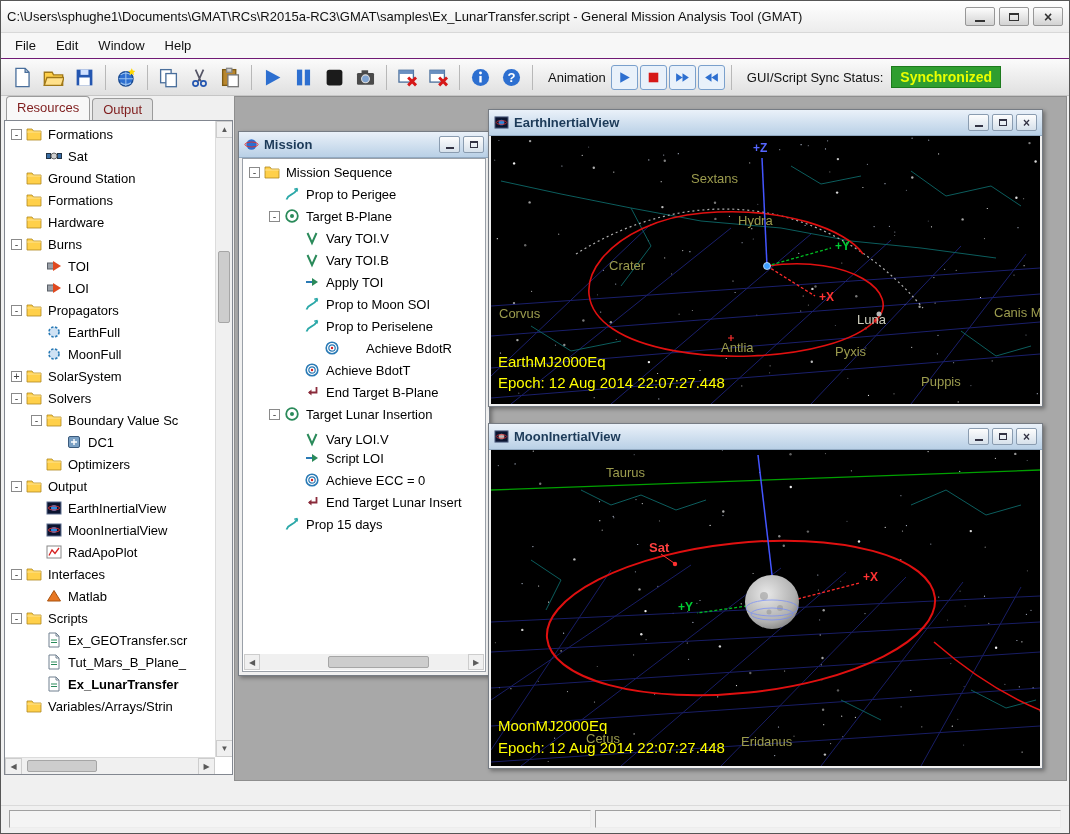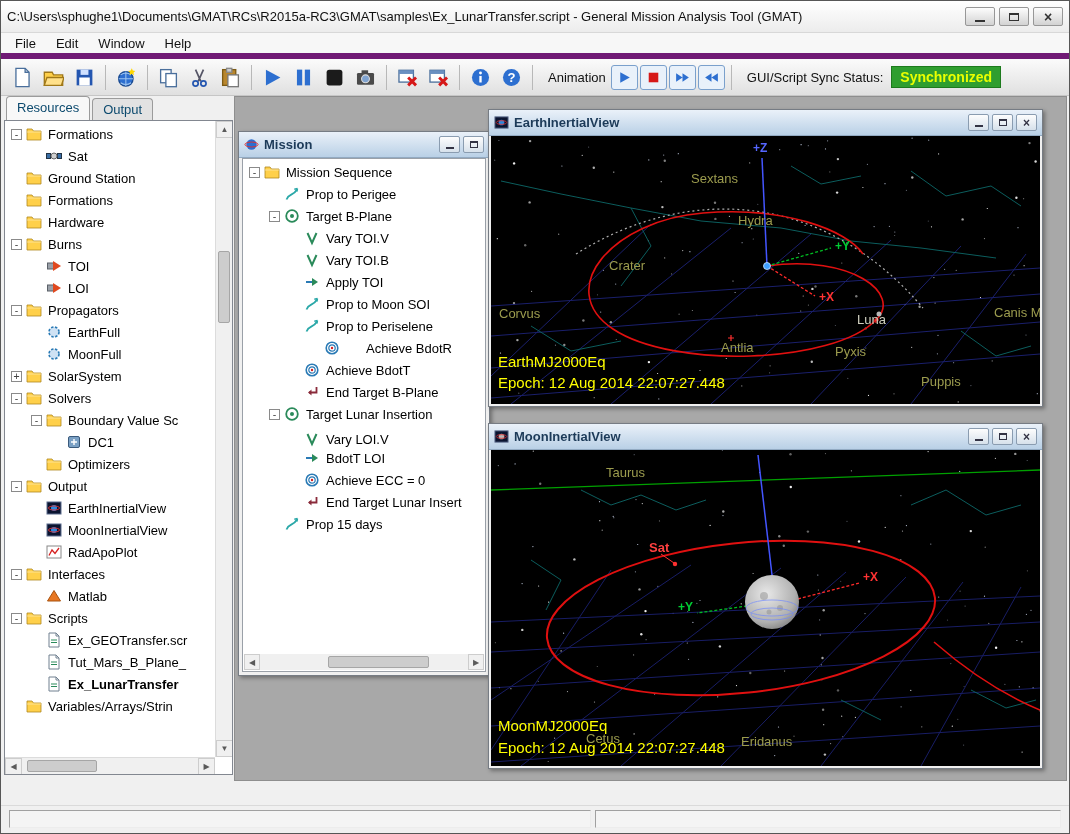--- a/index.html
+++ b/index.html
@@ -15,21 +15,21 @@
   .win-btns { display:flex; gap:4px; }
   .win-btn { width:30px; height:19px; border:1px solid #979797; border-radius:2px;
              background:linear-gradient(#fdfdfd,#d2d2d2); display:flex; align-items:center;
              justify-content:center; color:#222; }
   .glyph-min { width:10px; height:2px; background:#333; margin-top:8px; }
   .glyph-max { width:10px; height:8px; border:1px solid #333; border-top:2px solid #333; }
   .glyph-x { font-size:14px; font-weight:bold; line-height:1; color:#333; }
 
   
   .menubar { position:absolute; top:32px; left:0; right:0; height:26px; background:#f7f7f7;
-             border-bottom:6px solid #701a75; display:flex; align-items:center; padding-left:4px;
+             border-bottom:1px solid #701a75; display:flex; align-items:center; padding-left:4px;
              font-size:13px; color:#111; }
   .menu-item { padding:4px 10px; }
 
   
   .toolbar { position:absolute; top:58px; left:0; right:0; height:37px;
              background:linear-gradient(#fbfbfb,#e0e0e0); border-bottom:1px solid #c6c6c6;
              display:flex; align-items:center; padding:0 6px; }
   .tb-btn { width:29px; height:29px; display:flex; align-items:center; justify-content:center;
             border-radius:3px; margin:0 1px; }
   .tb-btn svg { width:21px; height:21px; }
@@ -37,21 +37,21 @@
   .tb-btn.framed svg { width:17px; height:17px; }
   .tb-sep { width:1px; height:25px; background:#b8b8b8; margin:0 5px; }
   .tb-label { font-size:13px; color:#111; margin:0 4px 0 10px; white-space:nowrap; }
   .sync-badge { font-size:14px; font-weight:bold; padding:2px 8px; margin-left:4px;
                 border:1px solid #1d7a1d; white-space:nowrap; }
 
   
   .left-panel { position:absolute; top:95px; left:3px; width:229px; height:679px; }
   .res-tabs { height:24px; display:flex; align-items:flex-end; padding-left:2px; }
   .res-tab { font-size:13px; padding:3px 10px; border:1px solid #9b9b9b; border-bottom:none;
-             border-radius:4px 4px 0 0; background:#e2e2e2; margin-right:2px; color:#0c4a6e; }
+             border-radius:4px 4px 0 0; background:#e2e2e2; margin-right:2px; color:#7f1d1d; }
   .res-tab.active { background:#f8f8f8; padding-bottom:5px; position:relative; z-index:2; }
   .tree-panel { position:absolute; top:24px; left:0; right:0; bottom:0;
                 border:1px solid #828790; background:#fff; overflow:hidden; }
   .tree-rows { position:absolute; top:2px; left:2px; right:19px; bottom:19px; overflow:hidden; }
   .tree-row { display:flex; align-items:center; height:22px; white-space:nowrap;
               overflow:hidden; font-size:13px; color:#000; }
   .tree-row.bold .tlabel { font-weight:bold; }
   .expander { flex:none; width:11px; height:11px; border:1px solid #8a8a8a; background:#fff;
               color:#444; font-size:10px; line-height:9px; text-align:center; margin-right:4px;
               font-family:"DejaVu Sans Mono",monospace; }
@@ -705,21 +705,21 @@
               <span class="tlabel">Vary LOI.V</span>
             </div>
             <div class="tree-row" style="padding-left: 44px;">
               <span class="expander hidden"></span>
               <span class="ticon">
                 <svg viewBox="0 0 16 16">
                   <path d="M2 8h7" stroke="#2a7ab5" stroke-width="2"></path>
                   <path d="M8 4l6 4-6 4z" fill="#2a8a5a"></path>
                 </svg>
               </span>
-              <span class="tlabel">BdotT LOI</span>
+              <span class="tlabel">Script LOI</span>
             </div>
             <div class="tree-row" style="padding-left: 44px;">
               <span class="expander hidden"></span>
               <span class="ticon">
                 <svg viewBox="0 0 16 16">
                   <circle cx="8" cy="8" r="5.8" fill="none" stroke="#2a7ab5" stroke-width="1.6"></circle>
                   <circle cx="8" cy="8" r="3.2" fill="none" stroke="#2a7ab5" stroke-width="1.2"></circle>
                   <circle cx="8" cy="8" r="1.2" fill="#d62020"></circle>
                 </svg>
               </span>

